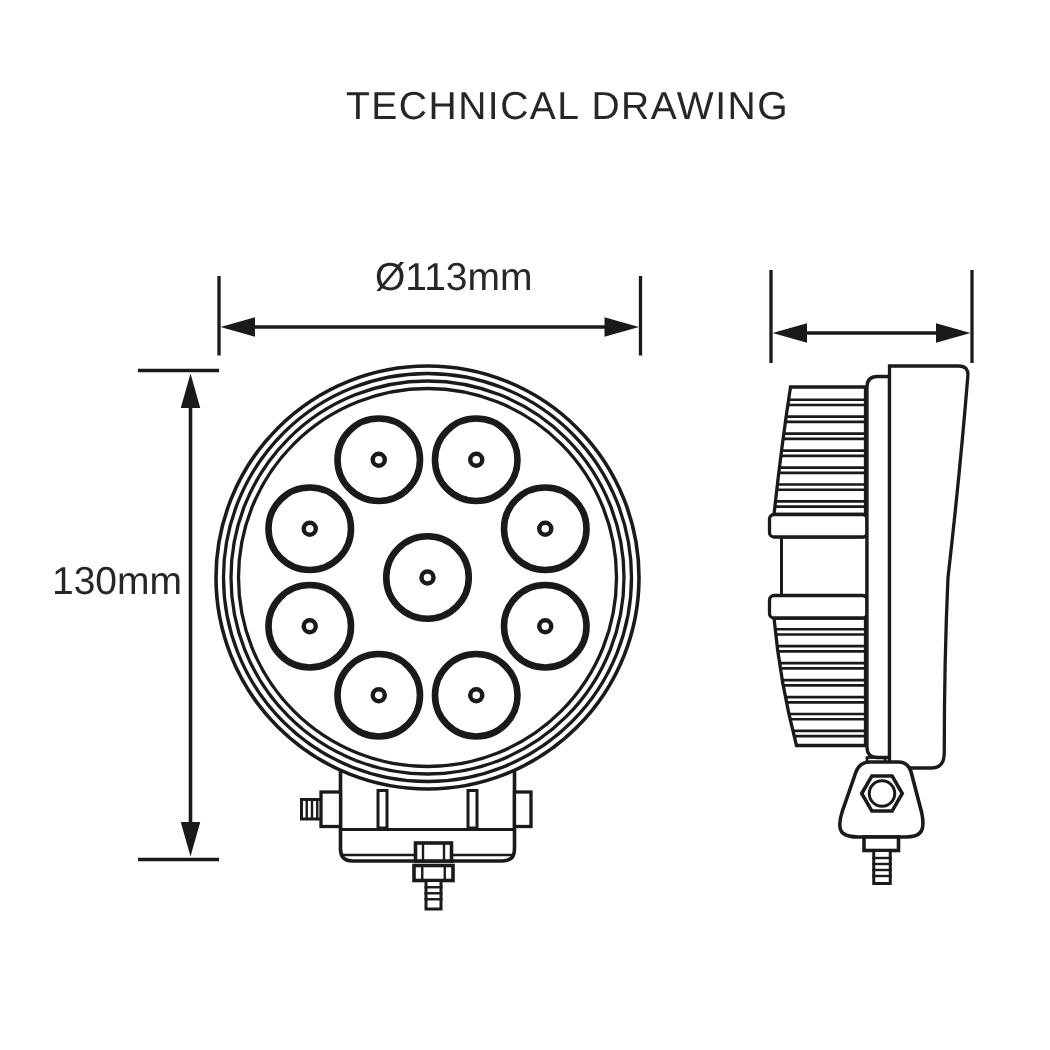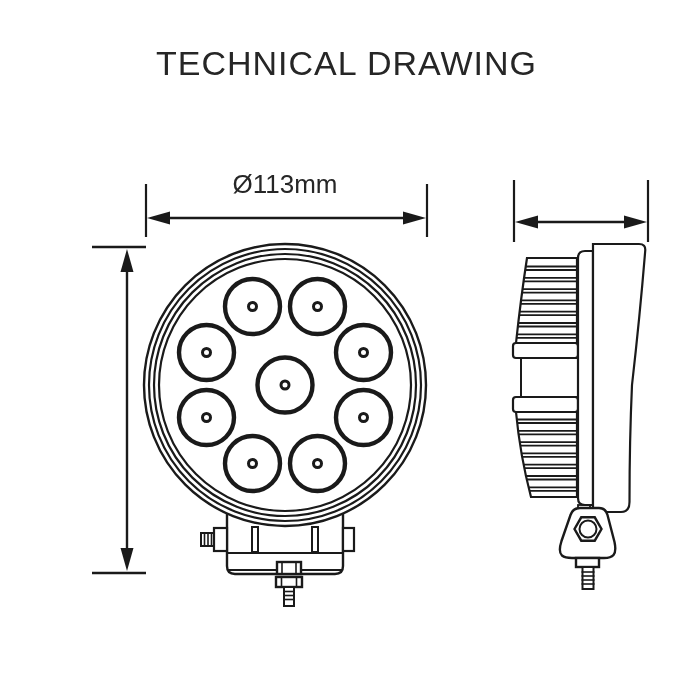--- a/index.html
+++ b/index.html
@@ -5,45 +5,46 @@
   html,body{margin:0;padding:0;}
   body{
     width:700px;height:700px;
     background:#ffffff;
     font-family:"Liberation Sans","DejaVu Sans",sans-serif;
     position:relative;
     overflow:hidden;
   }
   .stage{position:absolute;left:0;top:0;width:700px;height:700px;}
   .title{
-    position:absolute;left:156px;top:44px;width:370px;
+    position:absolute;left:156px;top:55px;width:370px;
     text-align:right;
-    font-size:34px;letter-spacing:1px;
+    font-size:26px;letter-spacing:1px;
     color:#262626;
     white-space:nowrap;
   }
   .dim-label{
     position:absolute;
     font-size:26px;
     color:#262626;
     text-align:center;
     white-space:nowrap;
   }
-  .dim-dia{left:215px;top:169px;width:140px;}
+  .dim-dia{left:215px;top:169px;width:140px;text-align:right;}
   .dim-depth{left:520px;top:178px;width:120px;}
   .dim-height{left:18px;top:372px;width:120px;}
   svg{position:absolute;left:0;top:0;}
 </style>
 </head>
 <body>
 
 <div class="stage">
 
   <div class="title">TECHNICAL DRAWING</div>
   <div class="dim-label dim-dia">Ø113mm</div>
+  <div class="dim-label dim-height">130mm</div>
 
   <svg width="700" height="700" viewBox="0 0 700 700">
     <defs>
       <clipPath id="finsTop">
           <path d="M527,258 L577,258 L577,343 L516,343 Q521,297 527,258 Z"></path>
         </clipPath>
       <clipPath id="finsBot">
           <path d="M516,412 L577,412 L577,497 L531,497 Q520,455 516,412 Z"></path>
         </clipPath>
     </defs>

